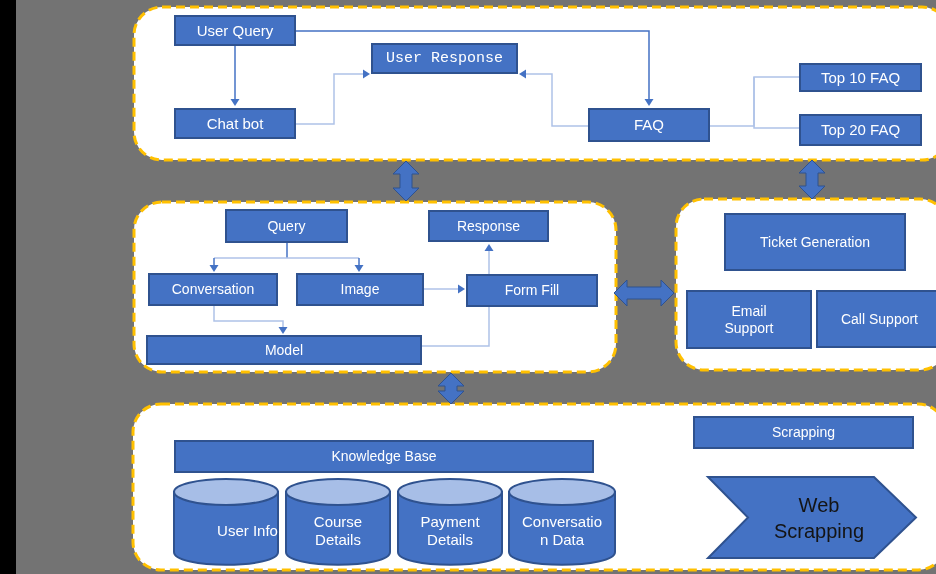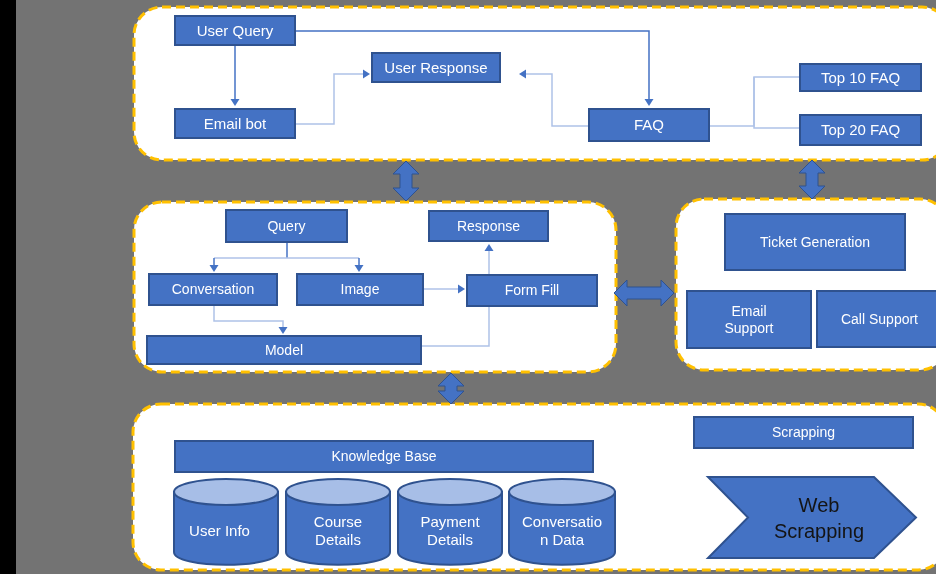--- a/index.html
+++ b/index.html
@@ -87,43 +87,43 @@
       <g>
         <path d="M493,492 V552 C493,569 599,569 599,552 V492 Z" fill="#4472C4"></path>
         <ellipse cx="546" cy="492" rx="53" ry="13" fill="#A7BEE7"></ellipse>
       </g>
     </g>
 
     <polygon points="692,477 858,477 900,517.5 858,558 692,558 732,517.5" fill="#4472C4" stroke="#2F528F" stroke-width="2"></polygon>
   </svg>
 
   <div class="box f15" style="left:158px;top:15px;width:122px;height:31px;">User Query</div>
-  <div class="box f15" style="left:158px;top:108px;width:122px;height:31px;">Email bot</div>
-  <div class="box f15" style="left:355px;top:52px;width:130px;height:31px;">User Response</div>
+  <div class="box f15" style="left:158px;top:108px;width:122px;height:31px;">Chat bot</div>
+  <div class="box f15" style="left:355px;top:43px;width:147px;height:31px;font-family:Liberation Mono, monospace;">User Response</div>
   <div class="box f15" style="left:572px;top:108px;width:122px;height:34px;">FAQ</div>
   <div class="box f15" style="left:783px;top:63px;width:123px;height:29px;">Top 10 FAQ</div>
   <div class="box f15" style="left:783px;top:114px;width:123px;height:32px;">Top 20 FAQ</div>
 
   <div class="box f16" style="left:209px;top:209px;width:123px;height:34px;">Query</div>
   <div class="box f16" style="left:412px;top:210px;width:121px;height:32px;">Response</div>
   <div class="box f16" style="left:132px;top:273px;width:130px;height:33px;">Conversation</div>
   <div class="box f16" style="left:280px;top:273px;width:128px;height:33px;">Image</div>
   <div class="box f16" style="left:450px;top:274px;width:132px;height:33px;text-align:right;">Form Fill</div>
   <div class="box f16" style="left:130px;top:335px;width:276px;height:30px;">Model</div>
 
   <div class="box f16" style="left:708px;top:213px;width:182px;height:58px;">Ticket Generation</div>
   <div class="box f16 narrow" style="left:670px;top:290px;width:126px;height:59px;">
       <span>Email Support</span>
     </div>
   <div class="box f16" style="left:800px;top:290px;width:127px;height:58px;">Call Support</div>
 
   <div class="box f16" style="left:158px;top:440px;width:420px;height:33px;text-align:right;">Knowledge Base</div>
   <div class="box f16" style="left:677px;top:416px;width:221px;height:33px;">Scrapping</div>
 
-  <div class="cyl-label" style="left:160px;top:505px;width:87px;height:52px;">User Info</div>
+  <div class="cyl-label" style="left:160px;top:505px;width:87px;height:52px;padding-left:28px;">User Info</div>
   <div class="cyl-label" style="left:282px;top:505px;width:80px;height:52px;">Course Details</div>
   <div class="cyl-label" style="left:394px;top:505px;width:80px;height:52px;">Payment Details</div>
   <div class="cyl-label breakall" style="left:504px;top:505px;width:84px;height:52px;">Conversation Data</div>
 
   <div class="chev-label" style="left:738px;top:490px;width:130px;height:55px;">
       <span>Web Scrapping</span>
     </div>
 
 </div>
 

